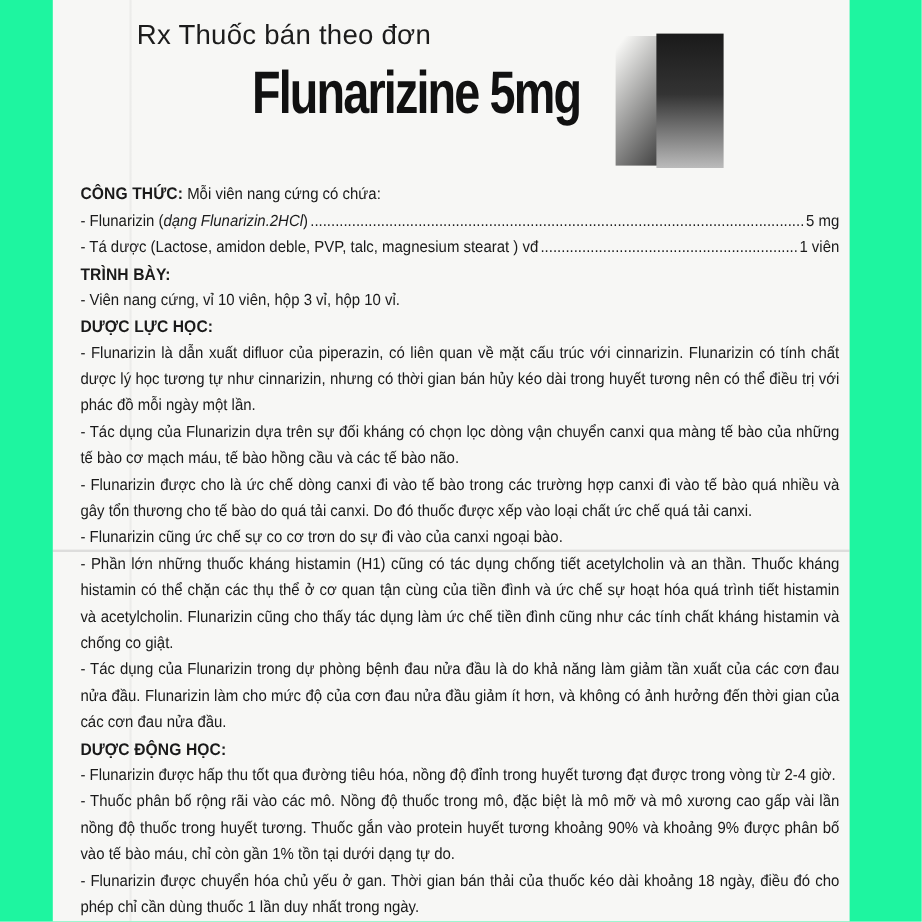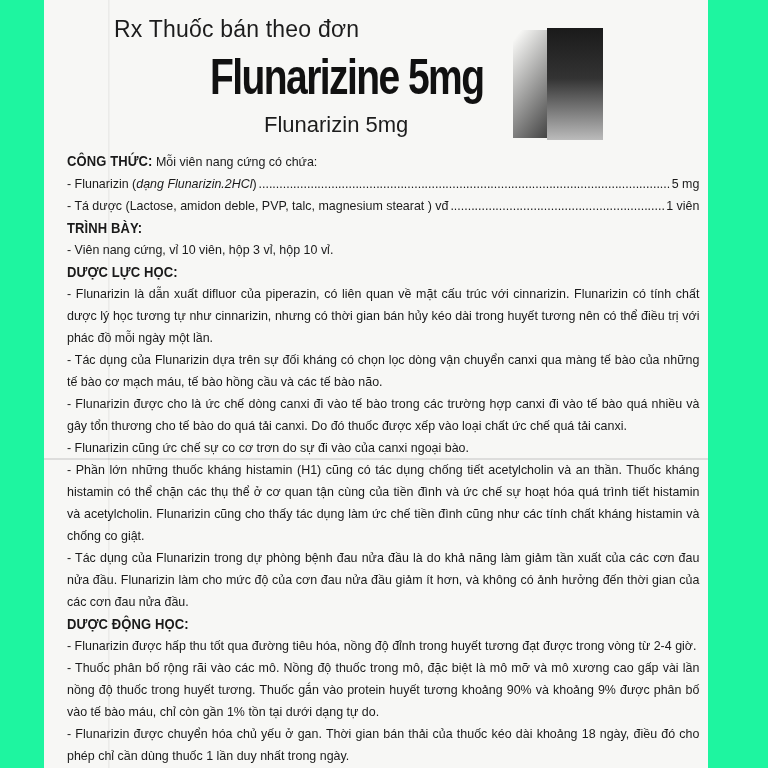--- a/index.html
+++ b/index.html
@@ -65,21 +65,20 @@
 
 <div class="page">
   <div class="fold-v"></div>
   <div class="fold-h"></div>
 
   <div class="grad-box-left"></div>
   <div class="grad-box-right"></div>
 
   <div class="rx">Rx Thuốc bán theo đơn</div>
   <div class="brand">Flunarizine 5mg</div>
-  <div class="generic">Flunarizin  5mg</div>
 
   <div class="content">
 
     <div>
       <span class="h">CÔNG THỨC:</span><span> Mỗi viên nang cứng có chứa:</span>
     </div>
     <div class="row">
       <span class="lbl"><span>- Flunarizin (</span><i>dạng Flunarizin.2HCl</i><span>)</span></span>
       <span class="dots"></span>
       <span class="val">5 mg</span>

